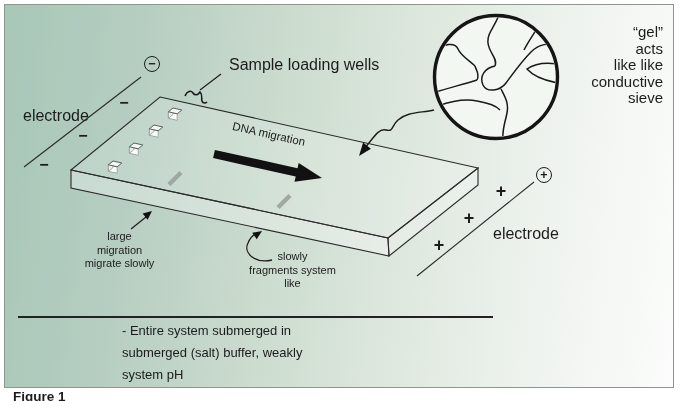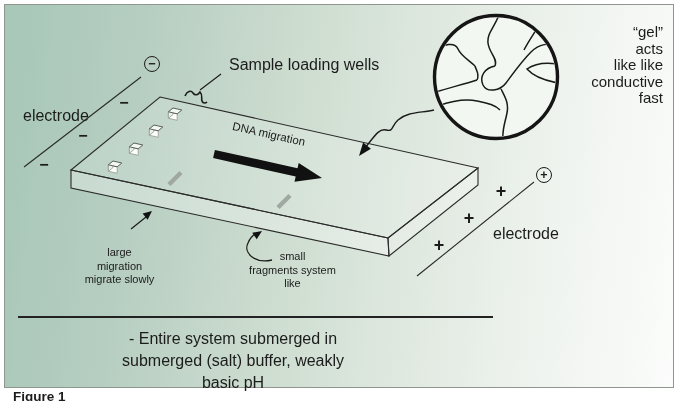--- a/index.html
+++ b/index.html
@@ -14,21 +14,21 @@
     background:linear-gradient(97deg,#a7c7b7 0%, #b6cec1 20%, #ccdccf 41%,
                #e0e9e0 62%, #f0f4f0 82%, #fbfcfb 100%);
   }
   svg.overlay { position:absolute; left:0; top:0; }
   .lbl { position:absolute; font-size:16px; line-height:13px; white-space:nowrap; }
   .note { position:absolute; font-size:11px; line-height:13.5px; text-align:center; }
   .note div { white-space:nowrap; }
   .rot { transform:rotate(12.6deg); transform-origin:0 0; font-size:11.5px; }
   .inset-text { position:absolute; left:563px; top:24px; width:100px;
     font-size:15px; line-height:16.6px; text-align:right; }
-  .buffer { position:absolute; left:122px; top:328px; font-size:16px; line-height:22px;text-align:center; }
+  .buffer { position:absolute; left:122px; top:320px; font-size:13px; line-height:22px; }
   .terminal {
     position:absolute; width:16px; height:16px; border:1.4px solid #1c1c1c;
     border-radius:50%; display:flex; align-items:center; justify-content:center;
     font-size:12.5px; font-weight:bold; line-height:1;
   }
   .charge { position:absolute; transform:translate(-50%,-50%); font-weight:bold; line-height:1; }
   .charge.neg { font-size:16px; }
   .charge.pos { font-size:18px; }
   .figcap { position:absolute; left:13px; top:389px; font-size:13.5px; font-weight:bold; }
 </style>
@@ -130,34 +130,34 @@
   <div class="lbl" style="left:493px; top:227px;">electrode</div>
 
   <div class="lbl" style="left:229px; top:58px;">Sample loading wells</div>
   <div class="lbl rot" style="left:234px; top:120px;">DNA migration</div>
 
   <div class="inset-text">
     <div>“gel”</div>
     <div>acts</div>
     <div>like like</div>
     <div>conductive</div>
-    <div>fast</div>
+    <div>sieve</div>
   </div>
 
-  <div class="note" style="left:67px; top:246px; width:105px;">
+  <div class="note" style="left:67px; top:230px; width:105px;">
     <div>large</div>
     <div>migration</div>
     <div>migrate slowly</div>
   </div>
   <div class="note" style="left:240px; top:250px; width:105px;">
-    <div>small</div>
+    <div>slowly</div>
     <div>fragments system</div>
     <div>like</div>
   </div>
 
   <div class="buffer">
     <div>- Entire system submerged in</div>
     <div>submerged (salt) buffer, weakly</div>
-    <div>basic pH</div>
+    <div>system pH</div>
   </div>
 
   <div class="figcap">Figure 1</div>
 </div>
 
 </body></html>

